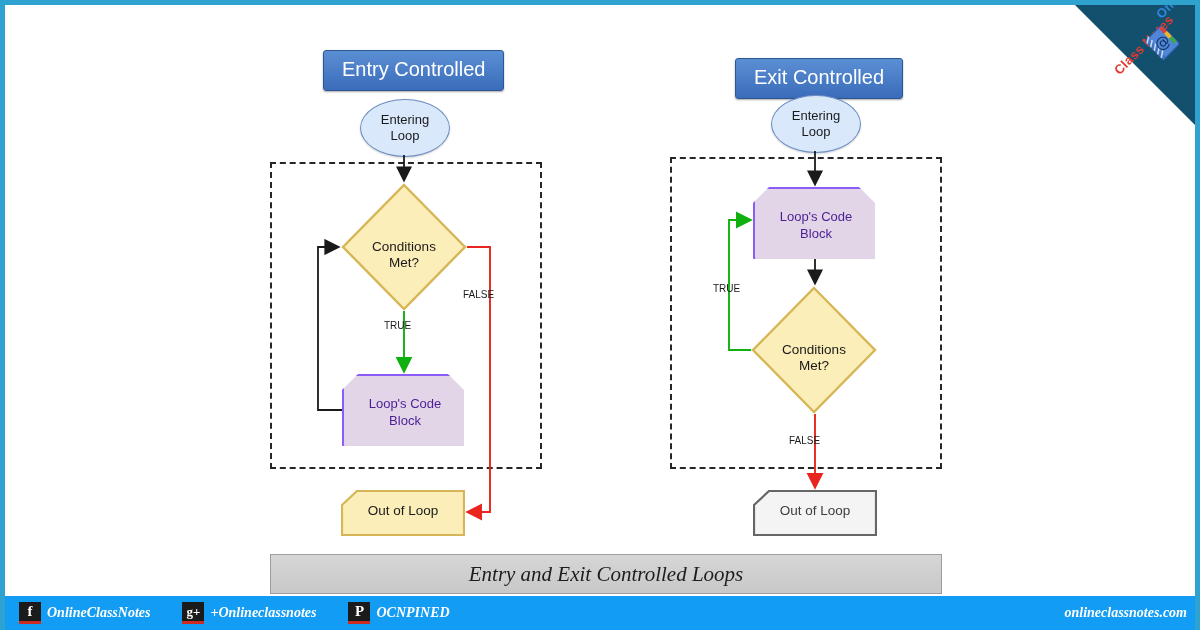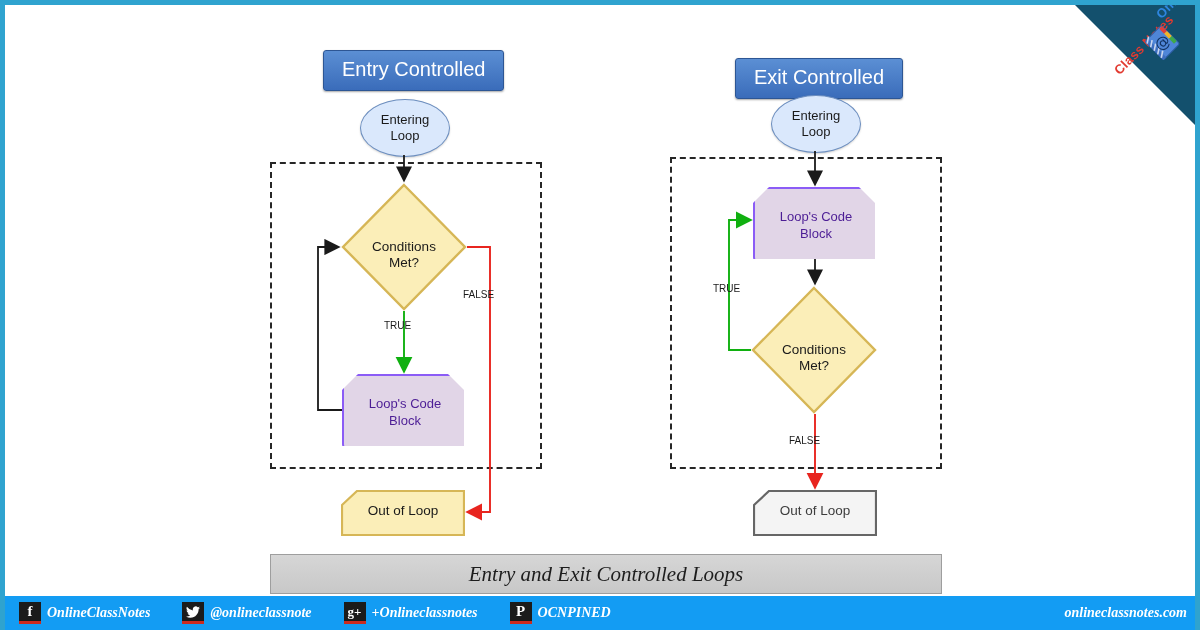--- a/index.html
+++ b/index.html
@@ -261,28 +261,20 @@
       <span>Entry and Exit Controlled Loops</span>
     </div>
   </div>
 
   <div id="footer">
     <div class="social">
       <span class="sicon">f</span>
       <span class="stxt">OnlineClassNotes</span>
     </div>
     <div class="social">
-      <span class="sicon">
-        <svg width="14" height="12" viewBox="0 0 16 13">
-          <path d="M16 1.6c-.6.3-1.2.4-1.9.5.7-.4 1.2-1 1.4-1.8-.6.4-1.3.7-2.1.8A3.3 3.3 0 0 0 7.8 4c0 .3 0 .5.1.7A9.3 9.3 0 0 1 1.1.6 3.3 3.3 0 0 0 2.2 5c-.5 0-1-.2-1.5-.4 0 1.6 1.1 2.9 2.6 3.2-.3.1-.6.1-.9.1h-.6a3.3 3.3 0 0 0 3 2.3A6.6 6.6 0 0 1 0 11.6a9.3 9.3 0 0 0 5 1.5c6 0 9.4-5 9.4-9.4v-.4c.6-.5 1.1-1 1.6-1.7z" fill="#ffffff"></path>
-        </svg>
-      </span>
-      <span class="stxt">@onlineclassnote</span>
-    </div>
-    <div class="social">
       <span class="sicon" style="font-size:13px;">g+</span>
       <span class="stxt">+Onlineclassnotes</span>
     </div>
     <div class="social">
       <span class="sicon">P</span>
       <span class="stxt">OCNPINED</span>
     </div>
     <div id="site">onlineclassnotes.com</div>
   </div>
 </div>

